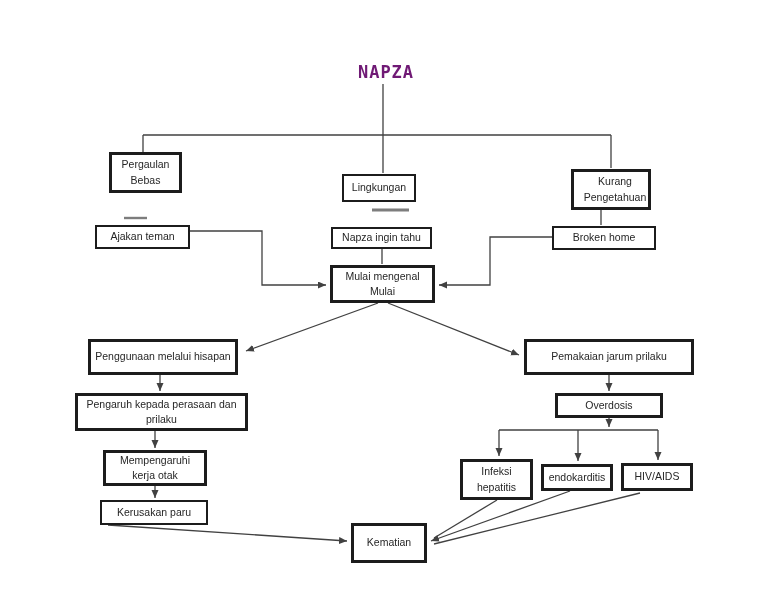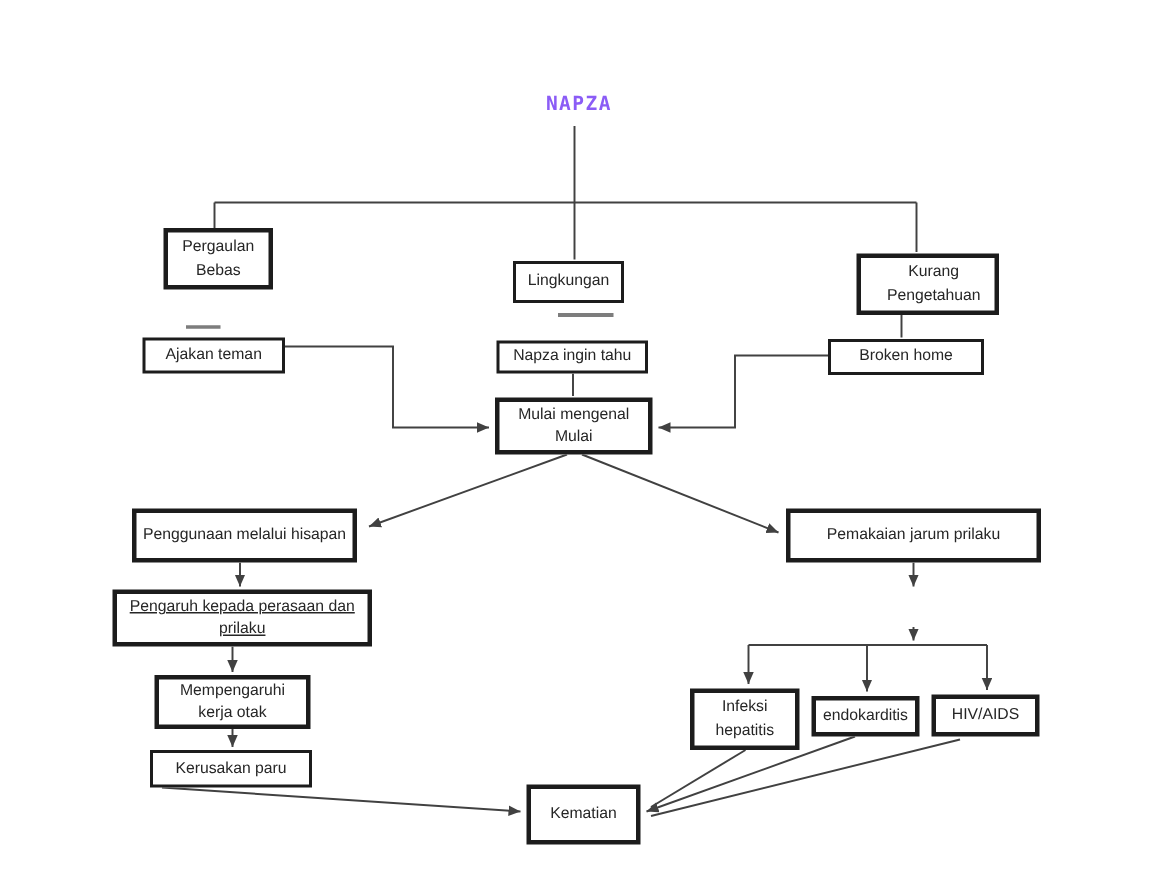--- a/index.html
+++ b/index.html
@@ -23,35 +23,35 @@
     text-align:center;
     padding:1px 4px;
   }
   .thick{border-width:3px;}
   .title{
     position:absolute;
     left:356px;top:62px;width:60px;
     text-align:center;
     font-family:"DejaVu Sans Mono", monospace;
     font-weight:bold;
-    font-size:13px;
+    font-size:17px;
     letter-spacing:1px;
-    color:#8b5cf6;
+    color:#701a75;
   }
   
   .n-pergaulan   {left:109px;top:152px;width:73px;height:41px;}
   .n-lingkungan  {left:342px;top:174px;width:74px;height:28px;}
-  .n-kurang      {left:571px;top:169px;width:95px;height:41px;padding-left:12px;}
+  .n-kurang      {left:571px;top:169px;width:80px;height:41px;padding-left:12px;}
   .n-ajakan      {left:95px; top:225px;width:95px;height:24px;}
   .n-rasa        {left:331px;top:227px;width:101px;height:22px;}
   .n-broken      {left:552px;top:226px;width:104px;height:24px;}
   .n-mulai       {left:330px;top:265px;width:105px;height:38px;}
   .n-penggunaan  {left:88px; top:339px;width:150px;height:36px;}
   .n-pemakaian   {left:524px;top:339px;width:170px;height:36px;}
-  .n-pengaruh    {left:75px; top:393px;width:173px;height:38px;text-decoration:underline;}
+  .n-pengaruh    {left:75px; top:393px;width:173px;height:38px;}
   .n-mempengaruhi{left:103px;top:450px;width:104px;height:36px;}
   .n-kerusakan   {left:100px;top:500px;width:108px;height:25px;text-align:center;}
   .n-overdosis   {left:555px;top:393px;width:108px;height:25px;}
   .n-infeksi     {left:460px;top:459px;width:73px;height:41px;}
   .n-endokarditis{left:541px;top:464px;width:72px;height:27px;}
   .n-hivaids     {left:621px;top:463px;width:72px;height:28px;}
   .n-kematian    {left:351px;top:523px;width:76px;height:40px;}
 </style>
 </head>
 <body>
@@ -123,20 +123,21 @@
   <div class="node thick n-penggunaan">Penggunaan melalui hisapan</div>
 
   <div class="node thick n-pemakaian">Pemakaian jarum prilaku</div>
 
   <div class="node thick n-pengaruh">Pengaruh kepada perasaan dan prilaku</div>
 
   <div class="node thick n-mempengaruhi">Mempengaruhi kerja otak</div>
 
   <div class="node n-kerusakan">Kerusakan paru</div>
 
+  <div class="node thick n-overdosis">Overdosis</div>
 
   <div class="node thick n-infeksi">Infeksi hepatitis</div>
 
   <div class="node thick n-endokarditis">endokarditis</div>
 
   <div class="node thick n-hivaids">HIV/AIDS</div>
 
   <div class="node thick n-kematian">Kematian</div>
 
 </div>

